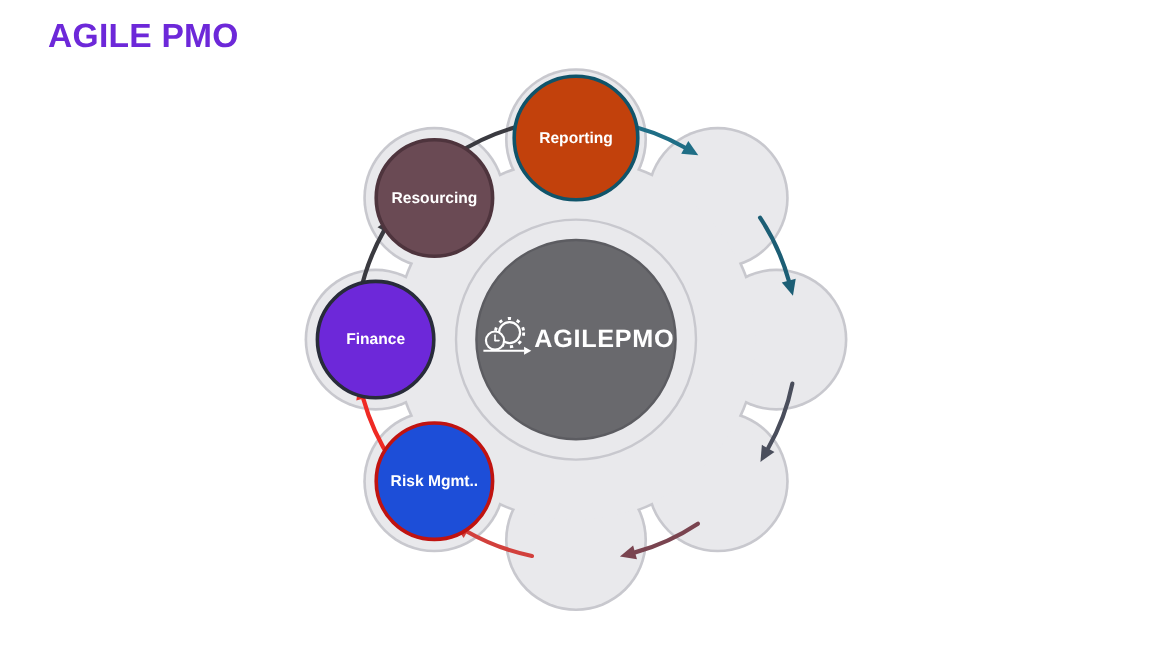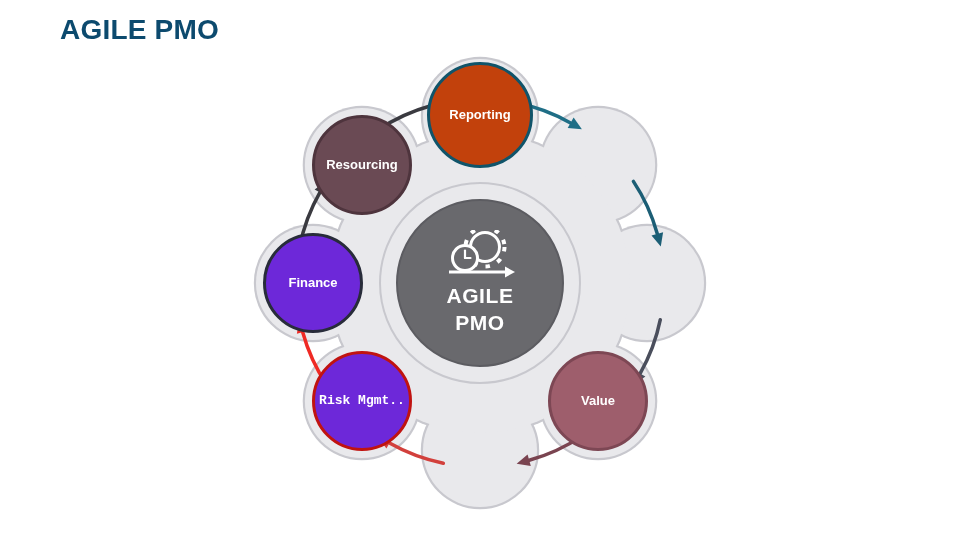--- a/index.html
+++ b/index.html
@@ -52,39 +52,39 @@
   .pos6 { left: 263px; top: 233px; }
   .pos7 { left: 312px; top: 115px; }
   .center-inner {
     position: absolute;
     left: 396px; top: 199px;
     width: 168px; height: 168px;
     box-sizing: border-box;
     border-radius: 50%;
     border: 2px solid #84cc16;
     display: flex;
-    flex-direction: column;
+    flex-direction: row;
     align-items: center;
     justify-content: center;
   }
   .hub-icon { margin-bottom: 3px; }
   .hub-title {
     color: #ffffff;
     font-size: 21px;
     font-weight: 700;
     letter-spacing: 0.6px;
     line-height: 1.25;
   }
 </style>
 </head>
 <body>
 
 <div class="stage">
 
-  <h1 class="slide-title" style="color: #0c4a6e; margin-left: 20px;">AGILE PMO</h1>
+  <h1 class="slide-title" style="color: #6d28d9;">AGILE PMO</h1>
 
   <svg id="diagram-svg" width="960" height="540" viewBox="0 0 960 540">
       <circle cx="480.0" cy="116.0" r="59.2" fill="#c8c8ce"></circle>
       <circle cx="598.1" cy="164.9" r="59.2" fill="#c8c8ce"></circle>
       <circle cx="647.0" cy="283.0" r="59.2" fill="#c8c8ce"></circle>
       <circle cx="598.1" cy="401.1" r="59.2" fill="#c8c8ce"></circle>
       <circle cx="480.0" cy="450.0" r="59.2" fill="#c8c8ce"></circle>
       <circle cx="361.9" cy="401.1" r="59.2" fill="#c8c8ce"></circle>
       <circle cx="313.0" cy="283.0" r="59.2" fill="#c8c8ce"></circle>
       <circle cx="361.9" cy="164.9" r="59.2" fill="#c8c8ce"></circle>
@@ -113,24 +113,21 @@
       <path d="M 299.2 319.6 L 308.5 330.6 L 296.9 333.8 Z" fill="#ef2a24"></path>
       <path d="M 299.7 246.3 A 184 184 0 0 1 319.9 192.4" fill="none" stroke="#3a3a40" stroke-width="3.5" stroke-linecap="round"></path>
       <path d="M 326.3 181.1 L 325.1 195.3 L 314.6 189.4 Z" fill="#3a3a40"></path>
       <path d="M 378.4 129.6 A 184 184 0 0 1 430.8 105.7" fill="none" stroke="#3a3a40" stroke-width="3.5" stroke-linecap="round"></path>
       <path d="M 443.4 102.2 L 432.4 111.5 L 429.2 99.9 Z" fill="#3a3a40"></path>
     </svg>
 
   <div class="node pos0" style="background-color: #c2410c; border-color: rgb(16, 84, 106);">
     <span>Reporting</span>
   </div>
-  <div class="node pos3" style="background-color: rgb(158, 94, 108); border-color: rgb(125, 71, 84);">
-    <span>Value</span>
-  </div>
-  <div class="node pos5" style="background-color: #6d28d9; border-color: rgb(192, 19, 16); font-family: Liberation Mono, monospace;">
+  <div class="node pos5" style="background-color: #1d4ed8; border-color: rgb(192, 19, 16);">
     <span>Risk Mgmt..</span>
   </div>
   <div class="node pos6" style="background-color: #6d28d9; border-color: rgb(40, 44, 58);">
     <span>Finance</span>
   </div>
   <div class="node pos7" style="background-color: rgb(106, 74, 84); border-color: rgb(78, 52, 61); justify-content: center;">
     <span>Resourcing</span>
   </div>
 
   <div class="center-inner" style="background-color: rgb(105, 105, 109); border-color: rgb(92, 92, 97);">

